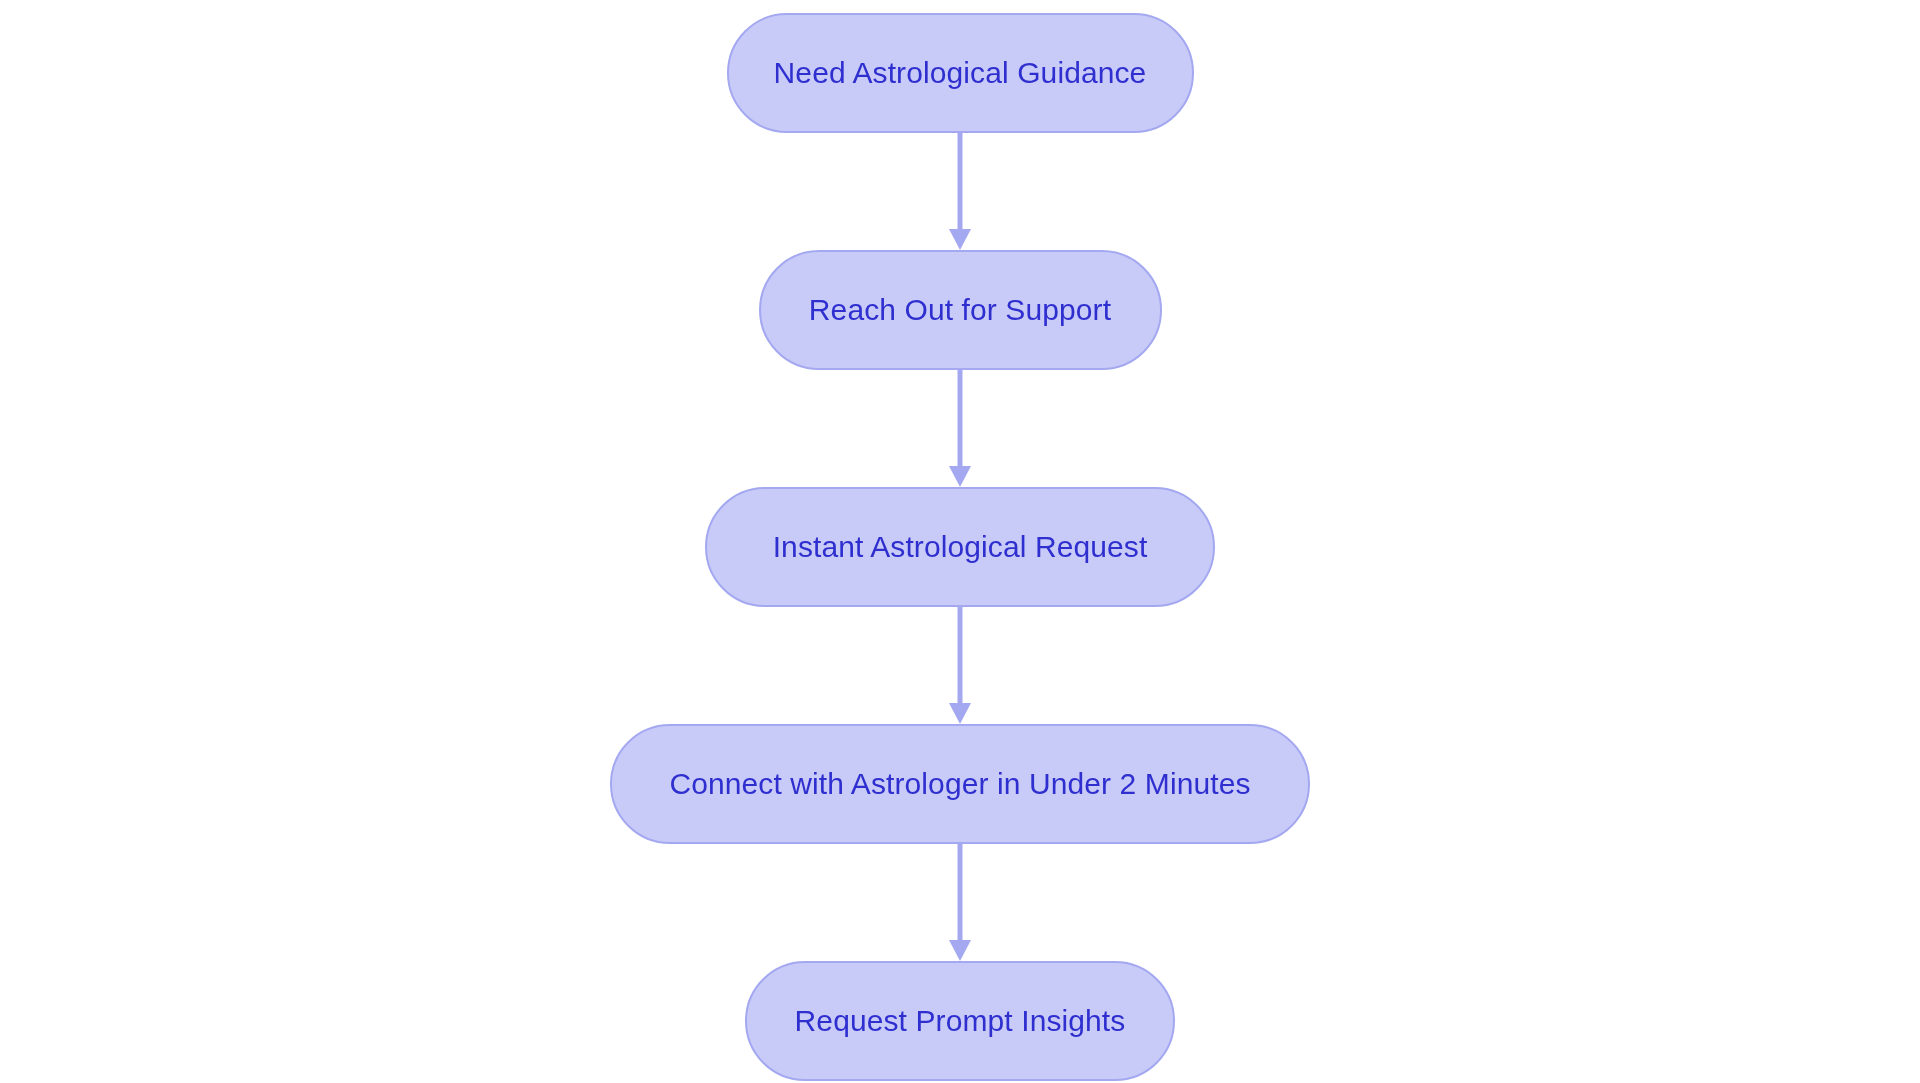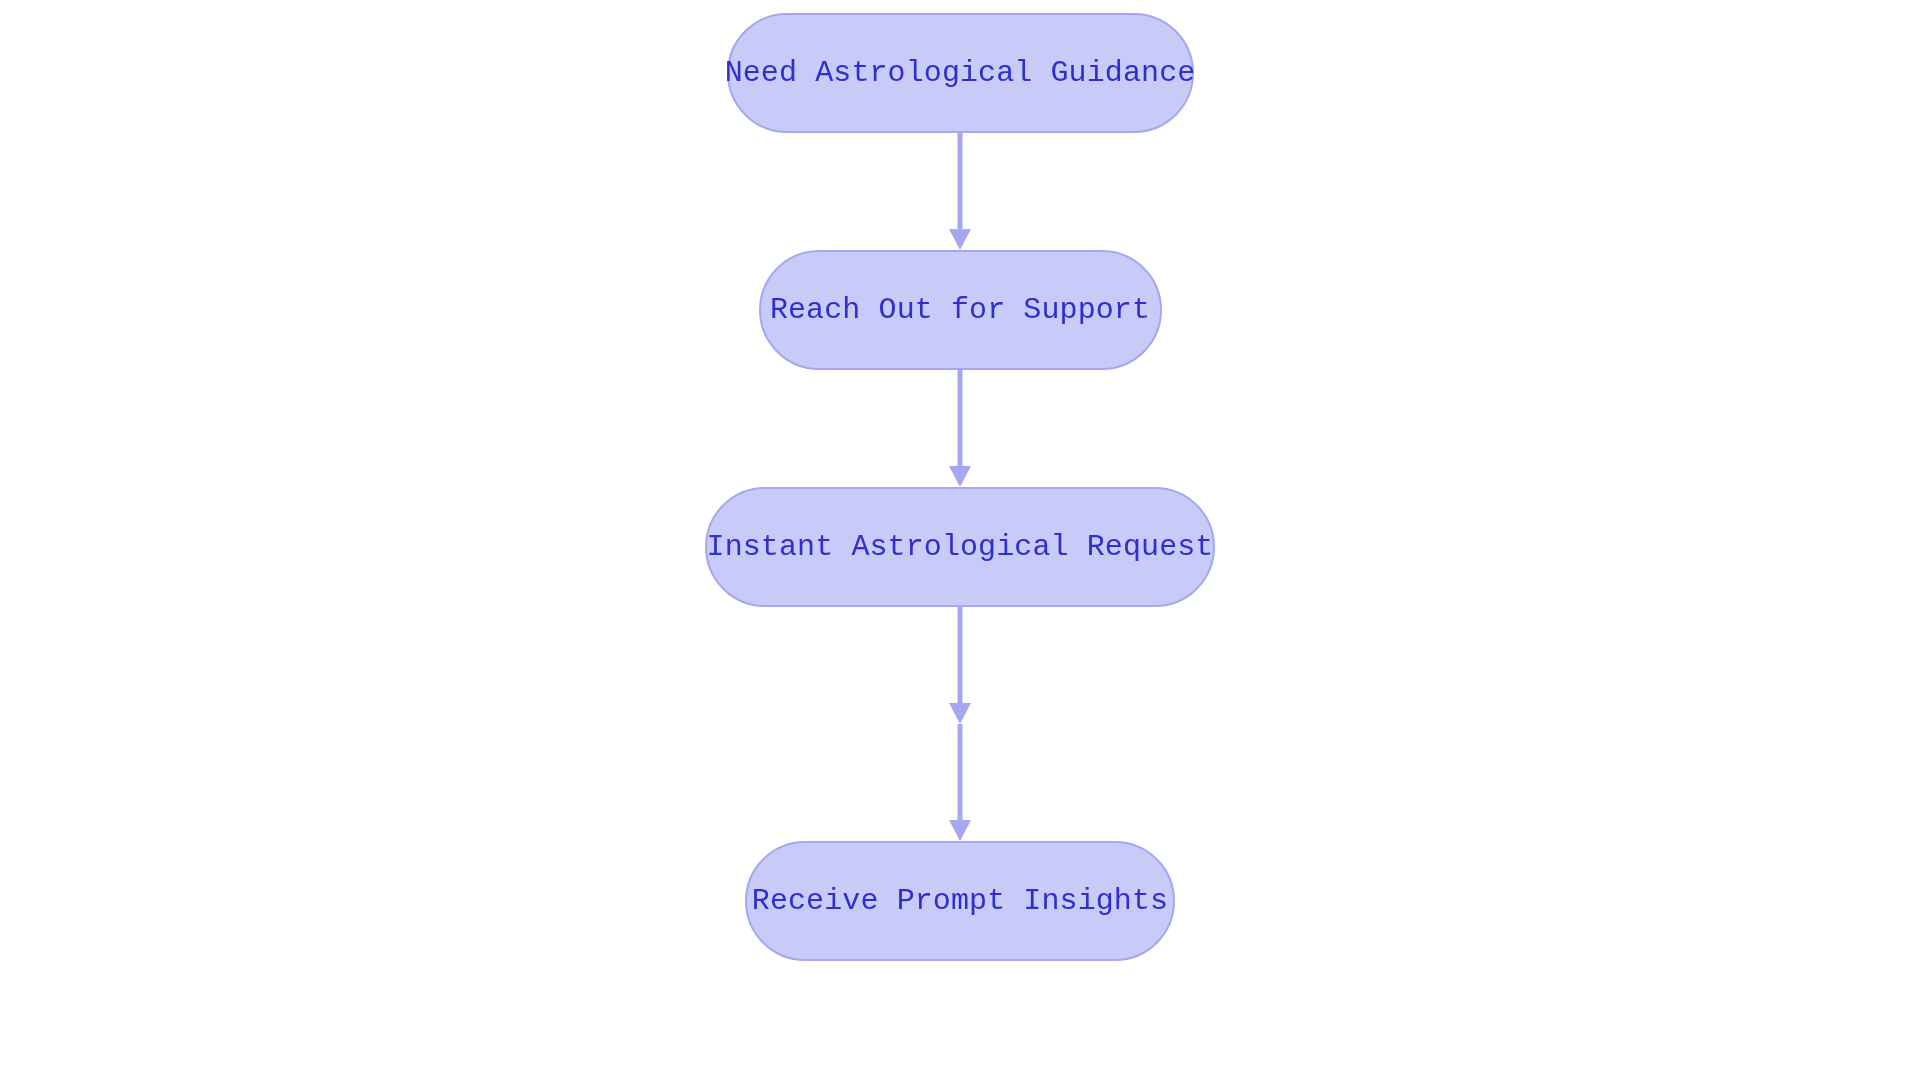--- a/index.html
+++ b/index.html
@@ -33,21 +33,21 @@
     height: 120px;
     border: 2px solid #a3a8f0;
     background: #c8cbf8;
     border-radius: 60px;
     display: flex;
     align-items: center;
     justify-content: center;
     flex: none;
   }
   .node-label {
-    font-family: Liberation Mono, monospace;
+    font-family: Liberation Sans, sans-serif;
     font-size: 30px;
     font-weight: 400;
     color: #2f2fd0;
     letter-spacing: 0.1px;
     white-space: nowrap;
     line-height: 1;
   }
   .connector {
     width: 30px;
     height: 117px;
@@ -88,24 +88,27 @@
 
     <div class="node w3">
       <span class="node-label">Instant Astrological Request</span>
     </div>
 
     <svg class="connector" viewBox="0 0 30 117">
       <line x1="15" y1="0" x2="15" y2="97" stroke="#a3a8f0" stroke-width="5"></line>
       <polygon points="15,117 4,96 26,96" fill="#a3a8f0"></polygon>
     </svg>
 
+    <div class="node w4">
+      <span class="node-label">Connect with Astrologer in Under 2 Minutes</span>
+    </div>
 
     <svg class="connector" viewBox="0 0 30 117">
       <line x1="15" y1="0" x2="15" y2="97" stroke="#a3a8f0" stroke-width="5"></line>
       <polygon points="15,117 4,96 26,96" fill="#a3a8f0"></polygon>
     </svg>
 
     <div class="node w5">
-      <span class="node-label">Receive Prompt Insights</span>
+      <span class="node-label">Request Prompt Insights</span>
     </div>
 
   </div>
 </div>
 
 </body></html>

